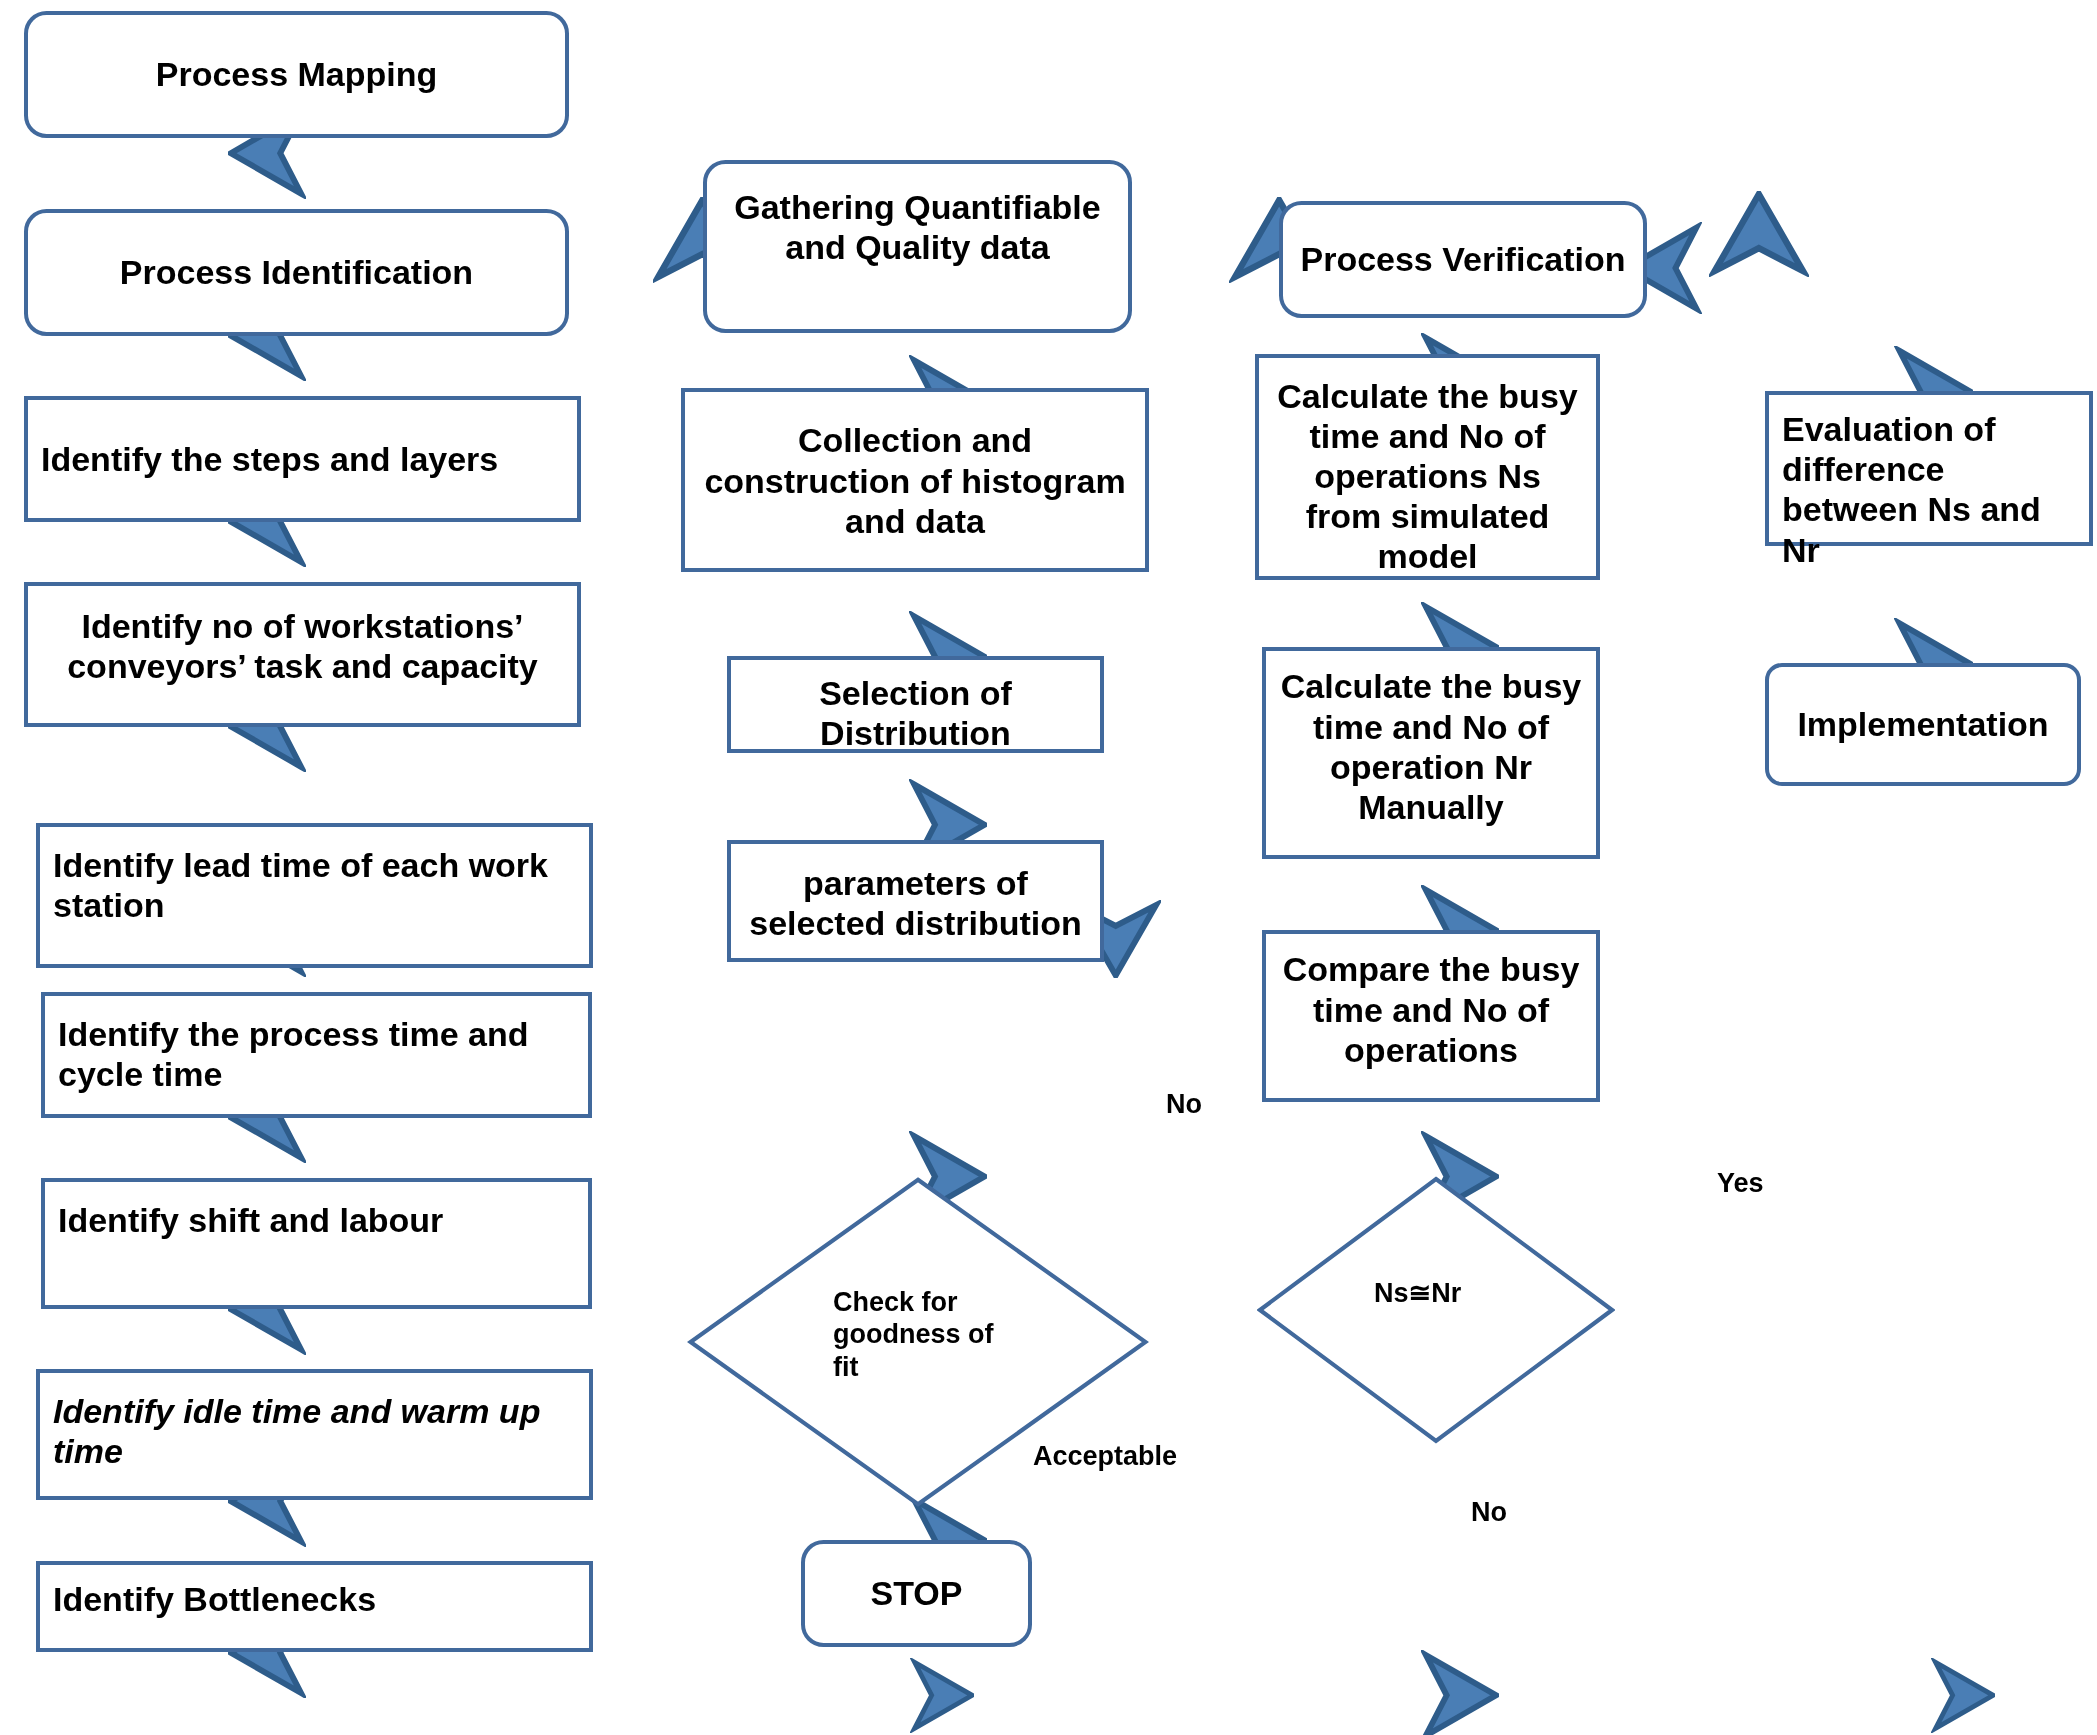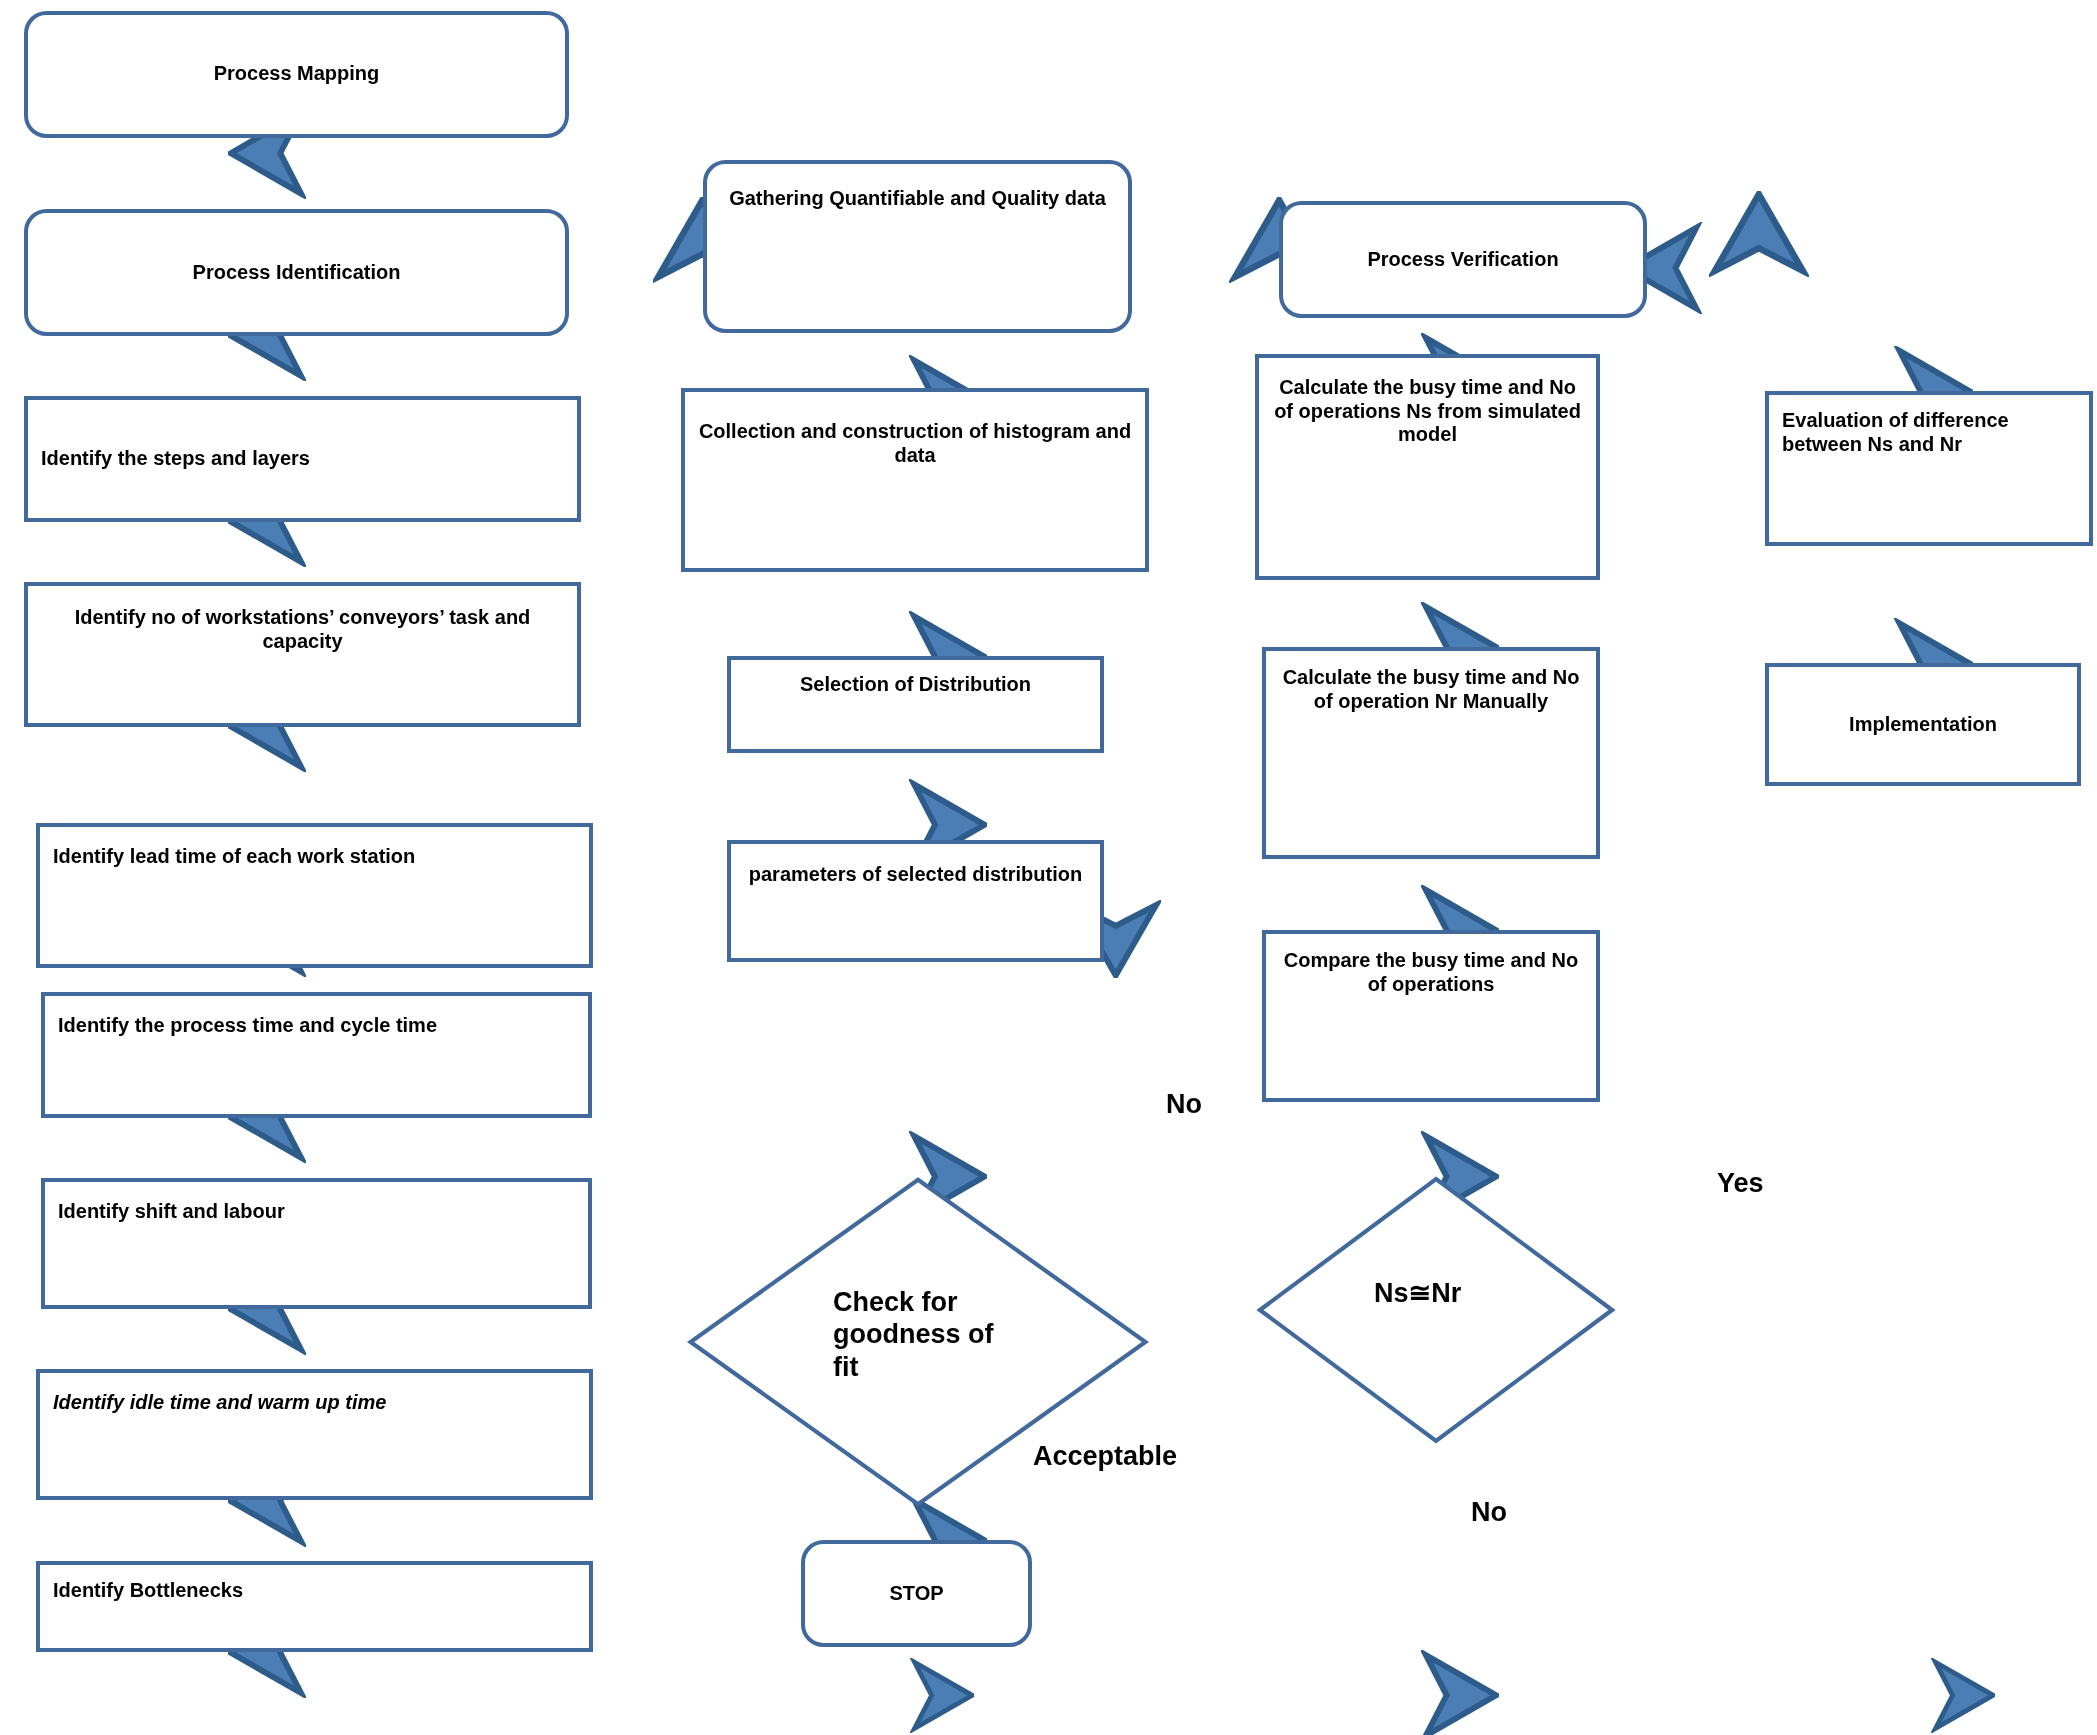--- a/index.html
+++ b/index.html
@@ -23,21 +23,21 @@
     height: 1736px;
     pointer-events: none;
   }
   .node {
     position: absolute;
     box-sizing: border-box;
     border: 4.1px solid #41699C;
     background: #ffffff;
     color: #000000;
     font-weight: bold;
-    font-size: 20px;
+    font-size: 34px;
     line-height: 1.18;
     display: flex;
     padding: 8.3px 13px;
   }
   .node.rounded { border-radius: 22.5px; }
   .node.center  { align-items: center; justify-content: center; text-align: center; }
   .node.topleft { align-items: flex-start; justify-content: flex-start; text-align: left; }
   .node.topcenter { align-items: flex-start; justify-content: center; text-align: center; }
   .node.midleft { align-items: center; justify-content: flex-start; text-align: left; }
 
@@ -250,18 +250,18 @@
   </div>
 
   <span class="edge-label" style="left:1717px; top:1168px;">Yes</span>
   <span class="edge-label" style="left:1471px; top:1497px;">No</span>
 
 
   <div class="node topleft" style="left:1765px; top:391px; width:328px; height:155px; padding-top:14.2px;">
     <span>Evaluation of difference between Ns and Nr</span>
   </div>
 
-  <div class="node center" style="left:1765px; top:663px; width:316px; height:123px;">
+  <div class="node center" style="left:1765px; top:663px; width:316px; height:123px;border-radius:17px;">
     <span>Implementation</span>
   </div>
 
 </div>
 
 
 </body></html>

